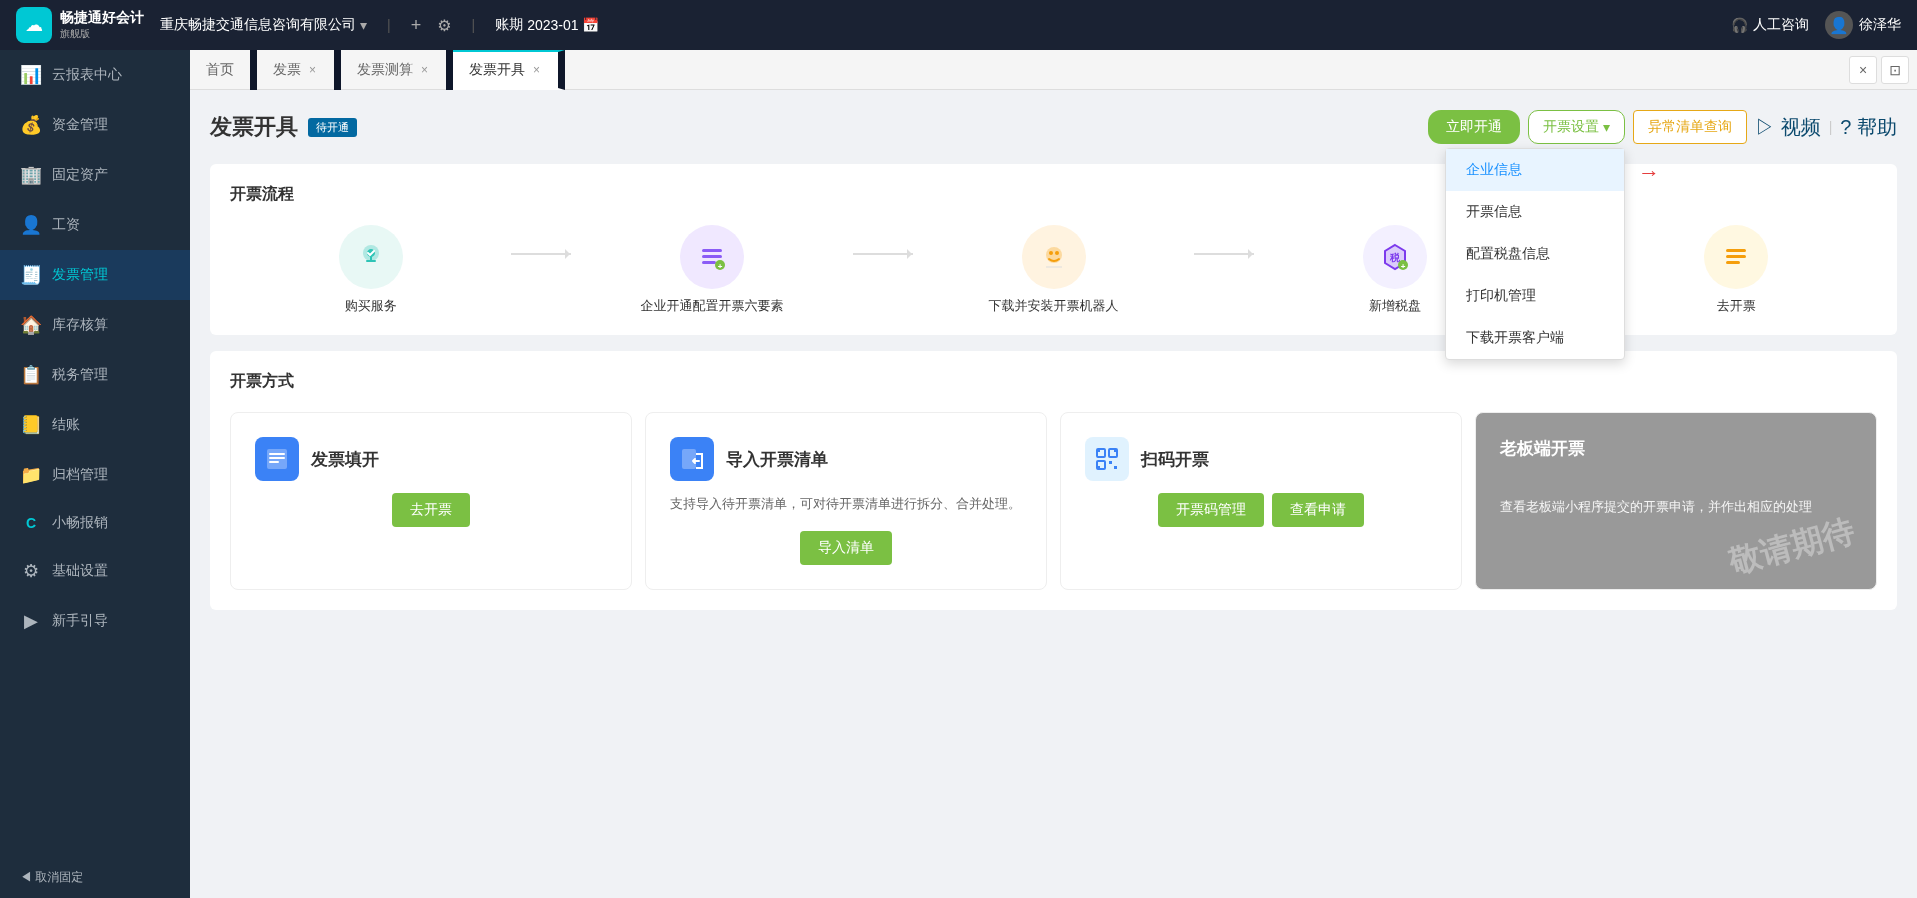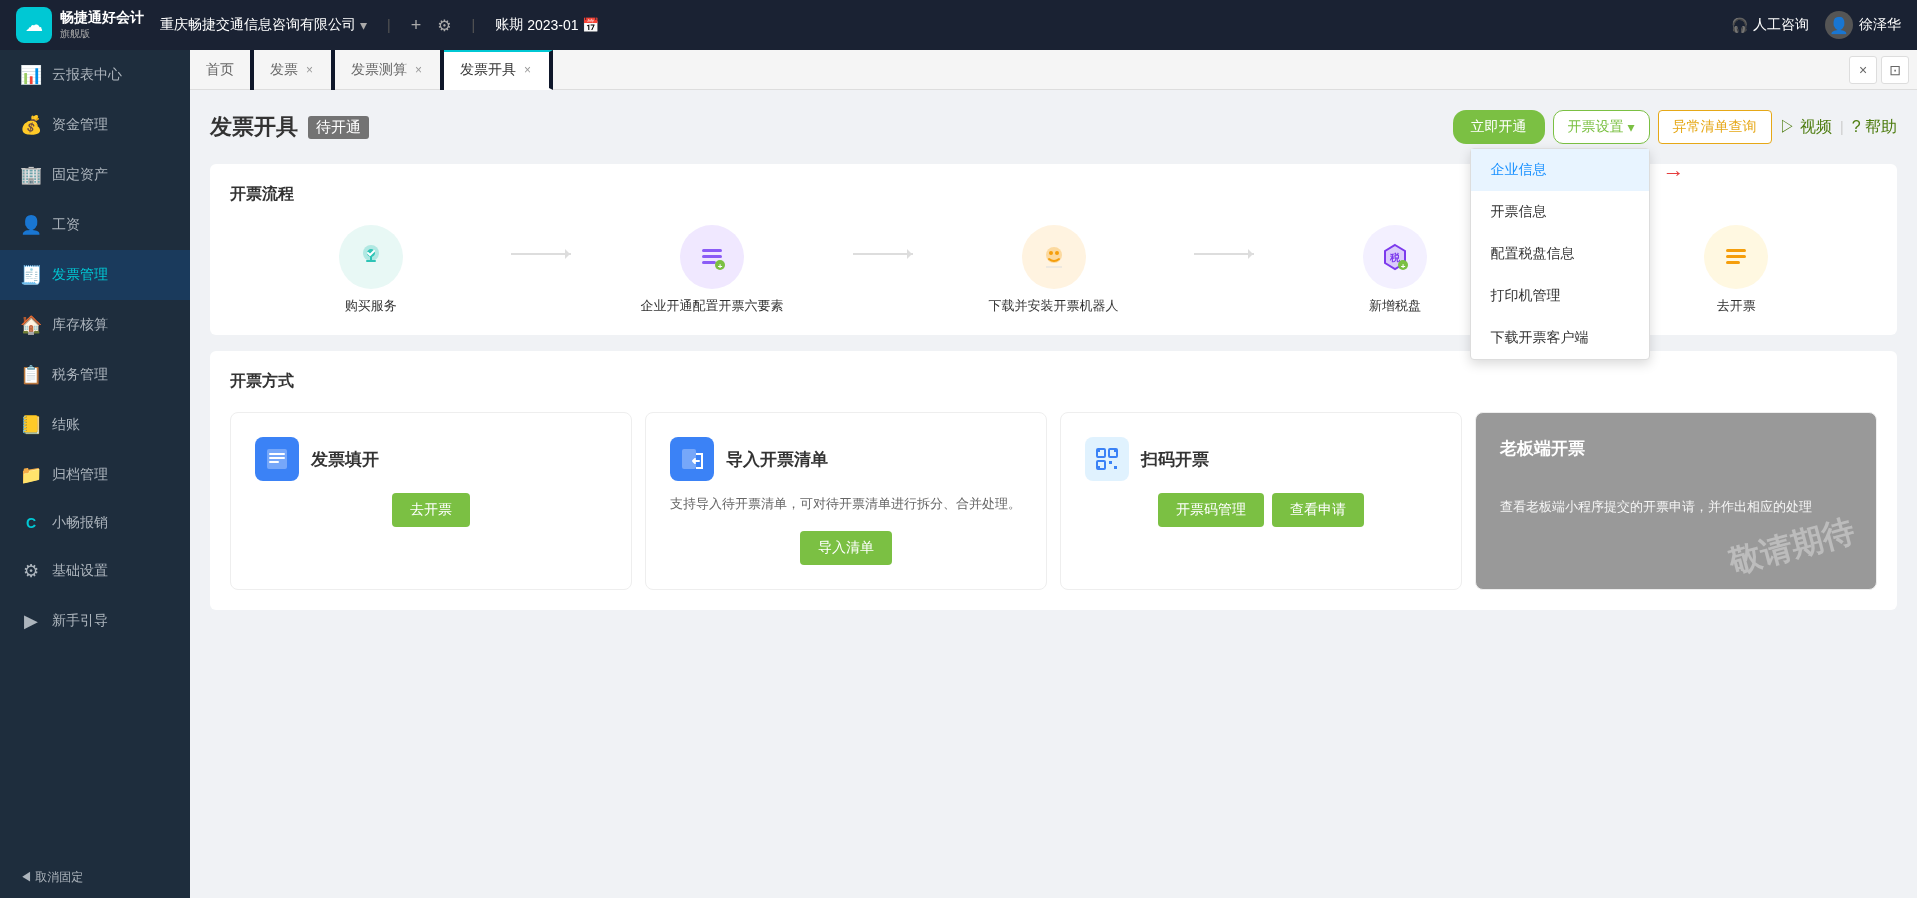--- a/index.html
+++ b/index.html
@@ -28,36 +28,36 @@
 
     
     .sidebar-item { display: flex; align-items: center; gap: 10px; padding: 14px 20px; color: #adb5bd; cursor: pointer; transition: background 0.2s; }
     .sidebar-item.active { background: #1a3a5c; color: #00c8d4; }
     .sidebar-item .icon { font-size: 18px; width: 22px; text-align: center; }
     .sidebar-item .label { font-size: 14px; }
     .sidebar-bottom { margin-top: auto; }
     .sidebar-item.cancel { padding: 12px 20px; }
 
     
-    .tab { height: 40px; padding: 0 16px; display: flex; align-items: center; gap: 6px; cursor: pointer; color: #666; border-right: 4px solid #0f172a; font-size: 14px; }
+    .tab { height: 40px; padding: 0 16px; display: flex; align-items: center; gap: 6px; cursor: pointer; color: #666; border-right: 7px solid #0f172a; font-size: 14px; }
     .tab.active { background: white; color: #333; border-bottom: 2px solid transparent; border-top: 2px solid #00c8d4; }
     .tab .close { color: #999; font-size: 12px; cursor: pointer; padding: 2px; }
     .tab-actions { margin-left: auto; display: flex; align-items: center; gap: 4px; padding-right: 8px; }
     .tab-action-btn { width: 28px; height: 28px; display: flex; align-items: center; justify-content: center; cursor: pointer; color: #666; border: 1px solid #ddd; border-radius: 3px; background: white; }
 
     
     .page-header { display: flex; align-items: center; justify-content: space-between; margin-bottom: 20px; }
     .page-title-area { display: flex; align-items: center; gap: 10px; }
     .page-title { font-size: 22px; font-weight: bold; color: #333; }
-    .status-badge { background: #737373; color: white; font-size: 15px; padding: 2px 8px; border-radius: 3px; font-family: Liberation Serif, serif; }
+    .status-badge { background: #0369a1; color: white; font-size: 11px; padding: 2px 8px; border-radius: 3px; font-family: Liberation Serif, serif; }
     .page-actions { display: flex; gap: 8px; align-items: center; position: relative; }
     .btn-primary { background: #7bc043; color: white; border: none; padding: 8px 18px; border-radius: 13px; cursor: pointer; font-size: 14px; }
     .btn-outline-green { background: white; color: #7bc043; border: 1.5px solid #7bc043; padding: 7px 14px; border-radius: 10px; cursor: pointer; font-size: 14px; display: flex; align-items: center; gap: 4px; }
     .btn-outline-yellow { background: white; color: #e6a817; border: 1.5px solid #e6a817; padding: 7px 14px; border-radius: 4px; cursor: pointer; font-size: 14px; }
-    .btn-link { background: none; border: none; color: #4d7c0f; cursor: pointer; font-size: 16px; display: flex; align-items: center; gap: 4px; }
+    .btn-link { background: none; border: none; color: #0c4a6e; cursor: pointer; font-size: 20px; display: flex; align-items: center; gap: 4px; }
 
     
     .dropdown-menu { position: absolute; top: 100%; right: 0; background: white; border: 1px solid #ddd; border-radius: 4px; box-shadow: 0 4px 12px rgba(0,0,0,0.15); z-index: 100; min-width: 160px; margin-top: 4px; }
     .dropdown-item { padding: 12px 20px; color: #333; cursor: pointer; font-size: 14px; }
     .dropdown-item.highlighted { background: #e8f4ff; color: #1890ff; }
 
     
     .section { background: white; border-radius: 6px; padding: 20px; margin-bottom: 16px; }
     .section-title { font-size: 16px; font-weight: bold; color: #333; margin-bottom: 20px; }
 

